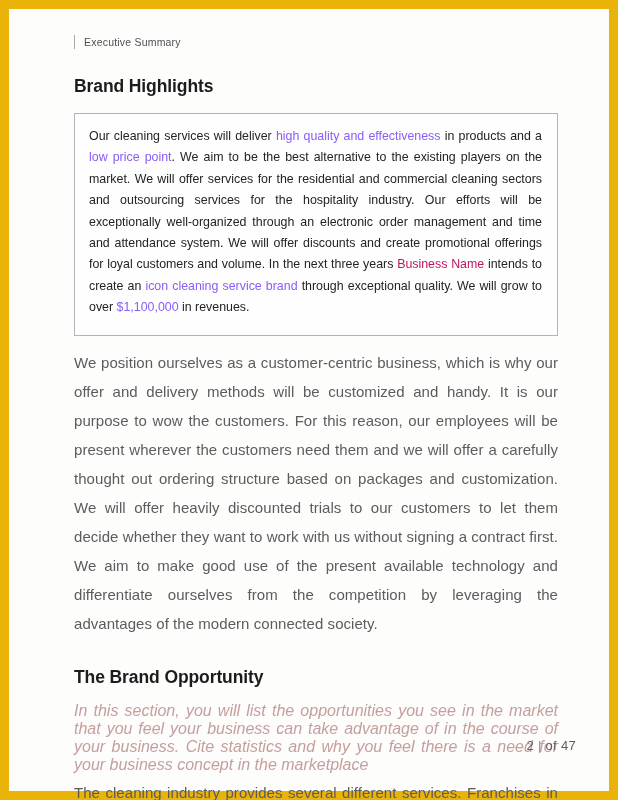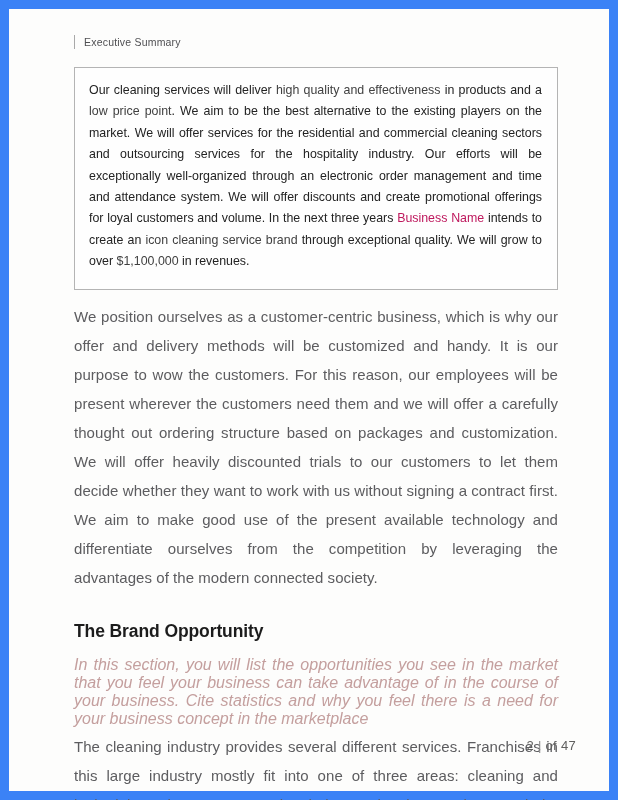--- a/index.html
+++ b/index.html
@@ -12,21 +12,21 @@
     overflow: hidden;
     background: #ffffff;
     font-family: "Liberation Sans", sans-serif;
   }
 
   .page-frame {
     position: relative;
     box-sizing: border-box;
     width: 618px;
     height: 800px;
-    border: 9px solid #3b82f6;
+    border: 9px solid #eab308;
     background: #fdfdfc;
   }
 
   .page-inner {
     position: relative;
     box-sizing: border-box;
     width: 100%;
     height: 100%;
     background: #fdfdfc;
     padding: 24px 51px 0 60px;
@@ -73,21 +73,21 @@
     background: #fefefe;
     padding: 12px 15px 16px 14px;
   }
   .callout-text {
     font-size: 12.4px;
     line-height: 21.4px;
     color: #232323;
     text-align: justify;
     margin: 0;
   }
-  .hl-teal { color: #404040; }
+  .hl-teal { color: #8b5cf6; }
   .hl-rose { color: #be185d; }
 
   
   .body-par {
     font-size: 15px;
     line-height: 29px;
     color: #5c5c5f;
     text-align: justify;
     margin: 12px 0 0 5px;
     letter-spacing: 0.05px;
@@ -131,20 +131,21 @@
 <body>
 
 <div class="page-frame">
   <div class="page-inner">
 
     <div class="running-header">
       <span class="header-rule"></span>
       <span class="running-header-text">Executive Summary</span>
     </div>
 
+    <h1 class="section-heading">Brand Highlights</h1>
 
     <div class="callout-box">
       <p class="callout-text"><span>Our cleaning services will deliver </span><span class="hl-teal">high quality and effectiveness</span><span> in products and a </span><span class="hl-teal">low price point</span><span>. We aim to be the best alternative to the existing players on the market. We will offer services for the residential and commercial cleaning sectors and outsourcing services for the hospitality industry. Our efforts will be exceptionally well-organized through an electronic order management and time and attendance system. We will offer discounts and create promotional offerings for loyal customers and volume. In the next three years </span><span class="hl-rose">Business Name</span><span> intends to create an </span><span class="hl-teal">icon cleaning service brand</span><span> through exceptional quality. We will grow to over </span><span class="hl-teal">$1,100,000</span><span> in revenues.</span></p>
     </div>
 
     <p class="body-par">We position ourselves as a customer-centric business, which is why our offer and delivery methods will be customized and handy. It is our purpose to wow the customers. For this reason, our employees will be present wherever the customers need them and we will offer a carefully thought out ordering structure based on packages and customization. We will offer heavily discounted trials to our customers to let them decide whether they want to work with us without signing a contract first. We aim to make good use of the present available technology and differentiate ourselves from the competition by leveraging the advantages of the modern connected society.</p>
 
     <h1 class="section-heading second">The Brand Opportunity</h1>
 
     <p class="instruction-par">In this section, you will list the opportunities you see in the market that you feel your business can take advantage of in the course of your business. Cite statistics and why you feel there is a need for your business concept in the marketplace</p>

